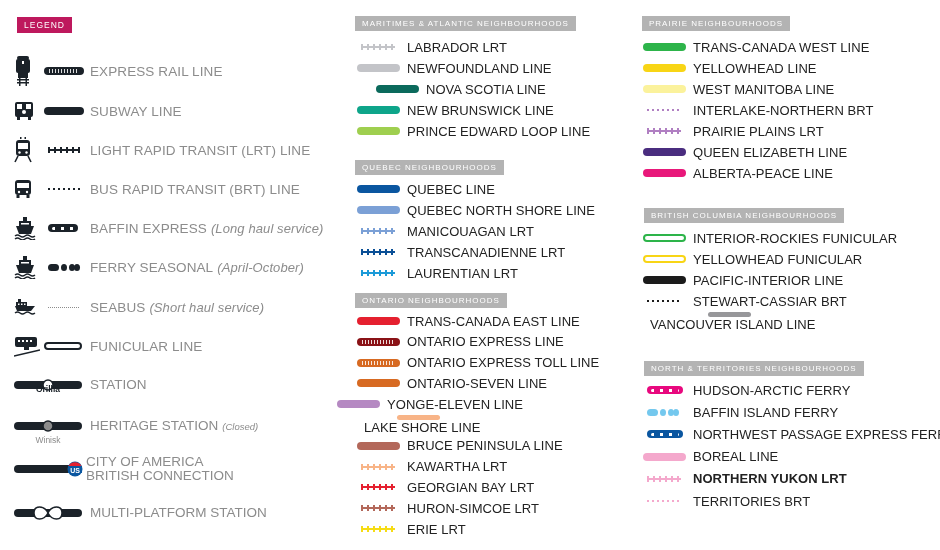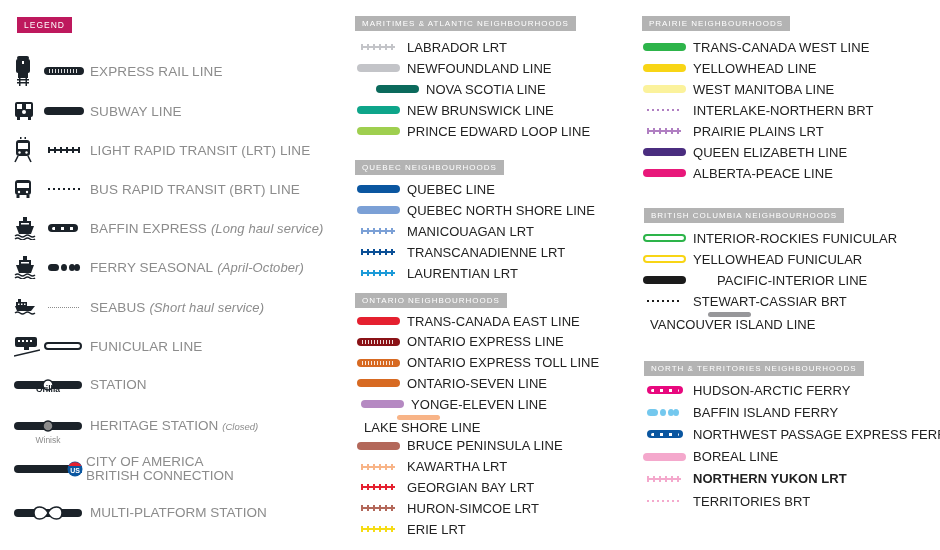--- a/index.html
+++ b/index.html
@@ -311,21 +311,21 @@
       <span class="line-label">ONTARIO EXPRESS LINE</span>
     </div>
     <div class="line-row" style="left: 357px; top: 352.6px;">
       <span class="swatch sw-express" style="--c: #d76a22; background: rgb(215, 106, 34);"></span>
       <span class="line-label">ONTARIO EXPRESS TOLL LINE</span>
     </div>
     <div class="line-row" style="left: 357px; top: 373.4px;">
       <span class="swatch sw-solid" style="--c: #d76a22; background: rgb(215, 106, 34);"></span>
       <span class="line-label">ONTARIO-SEVEN LINE</span>
     </div>
-    <div class="line-row" style="left: 361px; top: 394.2px; text-align: center;">
+    <div class="line-row" style="left: 337px; top: 394.2px; text-align: center;">
       <span class="swatch sw-solid" style="--c: #b589c2; background: rgb(181, 137, 194);"></span>
       <span class="line-label">YONGE-ELEVEN LINE</span>
     </div>
     <div class="line-row" style="left: 357px; top: 415px; flex-direction: column;">
       <span class="swatch sw-solid" style="--c: #f8b487; background: rgb(248, 180, 135);"></span>
       <span class="line-label">LAKE SHORE LINE</span>
     </div>
     <div class="line-row" style="left: 357px; top: 435.8px;">
       <span class="swatch sw-solid" style="--c: #b3685a; background: rgb(179, 104, 90);"></span>
       <span class="line-label">BRUCE PENINSULA LINE</span>
@@ -383,21 +383,21 @@
 <div class="section-head" style="left:644px;top:208px">BRITISH COLUMBIA NEIGHBOURHOODS</div>
 <div id="sec-bc">
     <div class="line-row" style="left: 643px; top: 228px;">
       <span class="swatch sw-funicular" style="--c: #2db44a;"></span>
       <span class="line-label">INTERIOR-ROCKIES FUNICULAR</span>
     </div>
     <div class="line-row" style="left: 643px; top: 249px;">
       <span class="swatch sw-funicular" style="--c: #f8d515;"></span>
       <span class="line-label">YELLOWHEAD FUNICULAR</span>
     </div>
-    <div class="line-row" style="left: 643px; top: 270px; gap: 24px;">
+    <div class="line-row" style="left: 643px; top: 270px;">
       <span class="swatch sw-solid" style="--c: #1b1b1b; background: rgb(27, 27, 27);"></span>
       <span class="line-label">PACIFIC-INTERIOR LINE</span>
     </div>
     <div class="line-row" style="left: 643px; top: 291px;">
       <span class="swatch sw-brt" style="--c: #1b1b1b; width: 38px; margin-left: 2px; margin-right: 3px;"></span>
       <span class="line-label">STEWART-CASSIAR BRT</span>
     </div>
     <div class="line-row" style="left: 643px; top: 312px; flex-direction: column;">
       <span class="swatch sw-solid" style="--c: #97979a; background: rgb(151, 151, 154);"></span>
       <span class="line-label">VANCOUVER ISLAND LINE</span>

